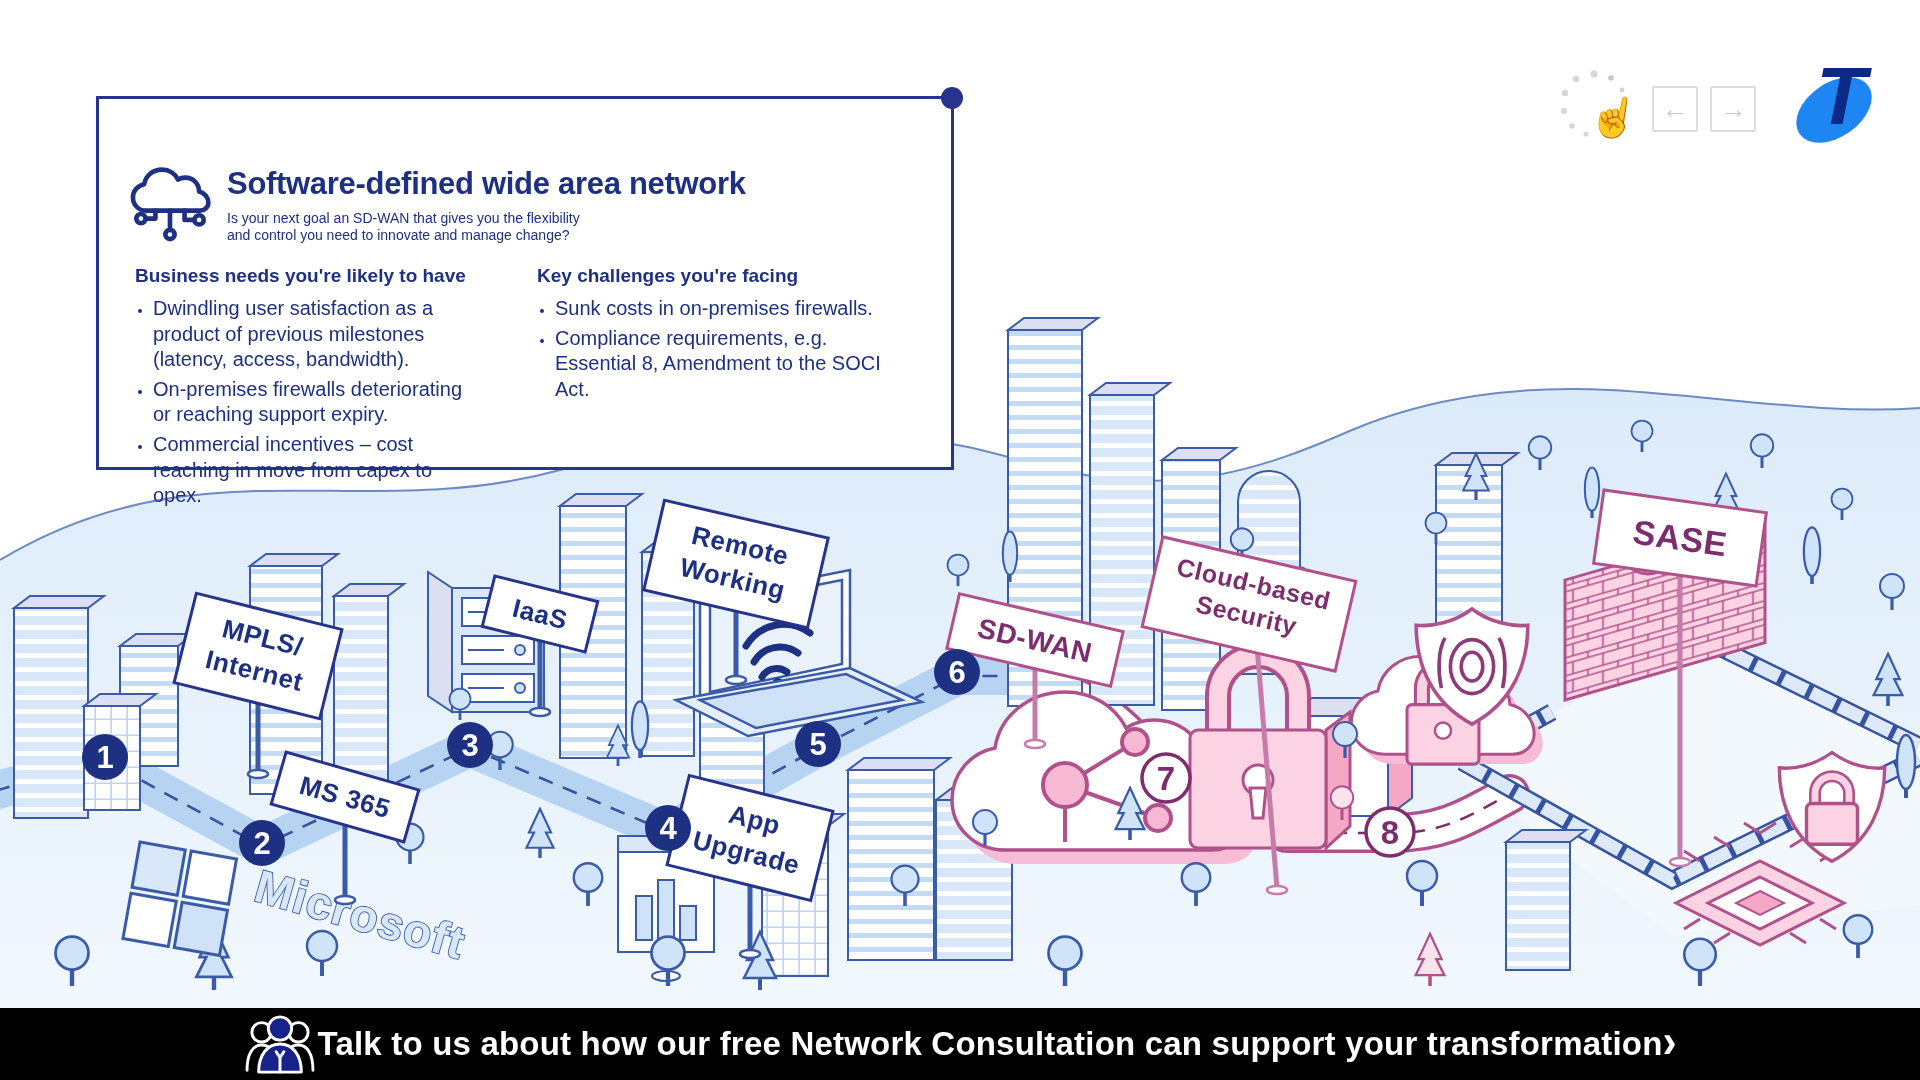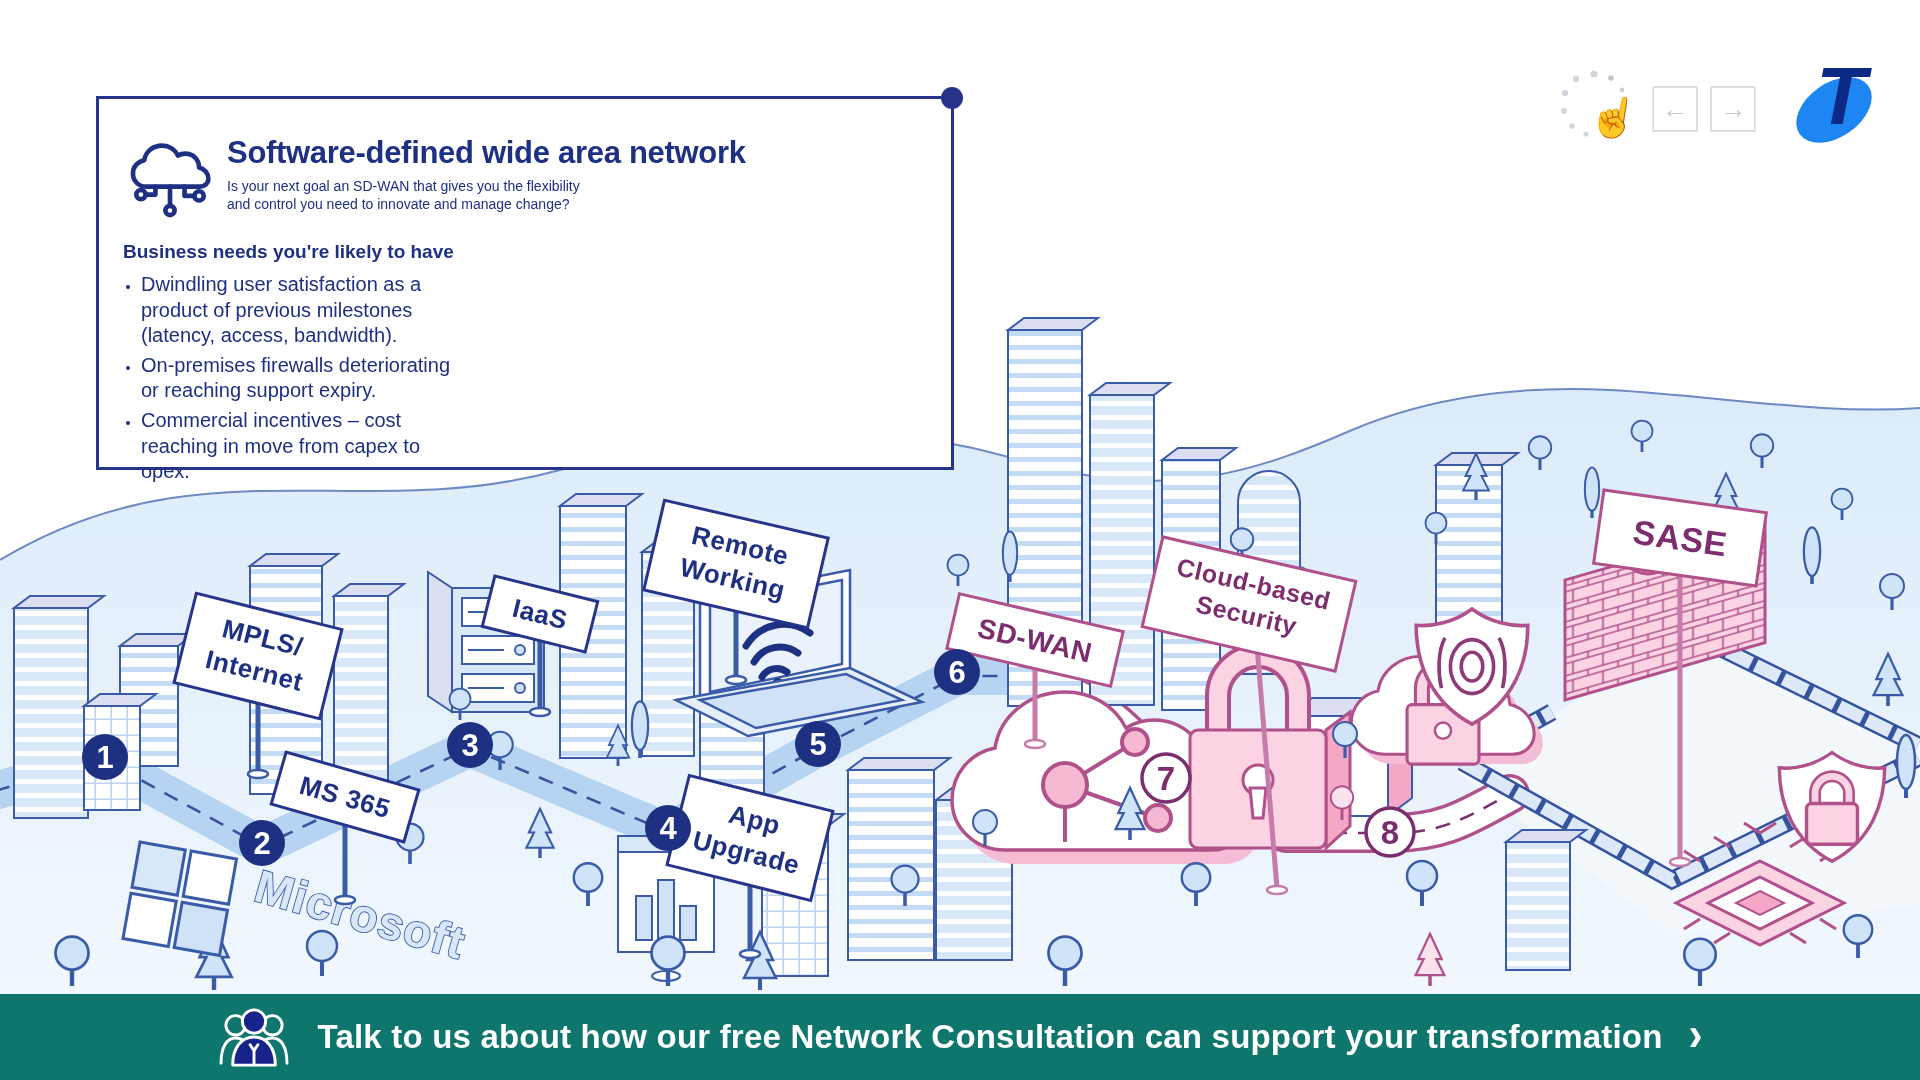--- a/index.html
+++ b/index.html
@@ -9,49 +9,49 @@
   .city{position:absolute;left:0;top:0;width:1920px;height:1080px;z-index:1;}
   .sgn{font-family:"Liberation Sans",sans-serif;font-weight:bold;text-anchor:middle;letter-spacing:.5px;}
   .sgn-navy{fill:#1e3082;}
   .sgn-purple{fill:#7b2d6e;}
   .wpt-num{font-family:"Liberation Sans",sans-serif;font-weight:bold;text-anchor:middle;}
 
   
   .card{position:absolute;left:96px;top:96px;width:858px;height:374px;box-sizing:border-box;
         background:#ffffff;border:3px solid #27348b;z-index:3;}
   .card-dot{position:absolute;right:-12px;top:-12px;width:22px;height:22px;border-radius:50%;background:#27348b;}
-  .card-header{display:flex;align-items:center;padding:30px 30px 0 30px;}
+  .card-header{display:flex;align-items:flex-end;padding:30px 30px 0 30px;margin-top:24px;}
   .card-cloud{width:82px;flex:0 0 82px;margin-top:14px;}
   .card-head-text{margin-left:16px;}
   .card-title{font-size:31px;font-weight:bold;color:#1e3082;letter-spacing:-.3px;line-height:1.05;}
   .card-sub{margin-top:9px;font-size:14px;color:#1e3082;line-height:1.26;}
   .card-sub span{display:block;}
-  .card-cols{display:flex;padding:0 24px;margin-top:20px;}
+  .card-cols{display:flex;padding:0 36px;margin-top:20px;}
   .col-left{width:402px;}
   .col-right{flex:1;}
   .col-h{font-size:19px;font-weight:bold;color:#1e3082;margin:0 0 9px 0;}
   .blist{margin:0;padding-left:18px;}
   .blist li{font-size:20px;color:#1e3082;line-height:1.28;margin-bottom:4px;}
   .col-left .blist li{max-width:310px;}
   .col-right .blist li{max-width:345px;}
   .blist li::marker{font-size:13px;}
 
   
   .topbar{position:absolute;left:0;top:0;width:1920px;height:160px;z-index:4;pointer-events:none;}
   .topbar > *{pointer-events:auto;}
   .spinner{position:absolute;left:1556px;top:66px;width:76px;height:76px;}
   .nav-btn{position:absolute;top:86px;width:46px;height:46px;box-sizing:border-box;border:2px solid #dcdcdc;
            border-radius:2px;background:#ffffff;color:#c9c9c9;font-size:27px;line-height:42px;text-align:center;
            cursor:pointer;user-select:none;}
   .nav-prev{left:1652px;} .nav-next{left:1710px;}
   .logo{position:absolute;left:1788px;top:52px;width:104px;height:96px;cursor:pointer;}
 
   
-  .banner{position:absolute;left:0;right:0;bottom:0;height:86px;background:#0f766e;z-index:5;
-          display:flex;align-items:center;justify-content:center;gap:26px;cursor:pointer;}
+  .banner{position:absolute;left:0;right:0;bottom:0;height:72px;background:#000000;z-index:5;
+          display:flex;align-items:center;justify-content:center;cursor:pointer;}
   .banner-text{color:#ffffff;font-size:33px;font-weight:bold;letter-spacing:.2px;}
   .banner-chevron{color:#ffffff;font-size:42px;font-weight:bold;transform:scaleY(1.15) translateY(-3px);}
   .people-icon{width:74px;height:64px;}
 </style>
 </head>
 <body>
 
 <div class="stage">
 
   <svg class="city" viewBox="0 0 1920 1080">
@@ -482,20 +482,27 @@
     </div>
     <div class="card-cols">
       <div class="col-left">
         <h3 class="col-h">Business needs you're likely to have</h3>
         <ul class="blist">
           <li>Dwindling user satisfaction as a product of previous milestones (latency, access, bandwidth).</li>
           <li>On-premises firewalls deteriorating or reaching support expiry.</li>
           <li>Commercial incentives – cost reaching in move from capex to opex.</li>
         </ul>
       </div>
+      <div class="col-right">
+        <h3 class="col-h">Key challenges you're facing</h3>
+        <ul class="blist">
+          <li>Sunk costs in on-premises firewalls.</li>
+          <li>Compliance requirements, e.g. Essential 8, Amendment to the SOCI Act.</li>
+        </ul>
+      </div>
     </div>
   </div>
 
   <div class="topbar">
     <svg class="spinner" viewBox="0 0 76 76">
       <g fill="#d2d6dd">
         <circle cx="38" cy="8" r="3.6"></circle>
           <circle cx="20" cy="13" r="3.2"></circle>
           <circle cx="9" cy="27" r="3.2"></circle>
         <circle cx="8" cy="45" r="3.0"></circle>

